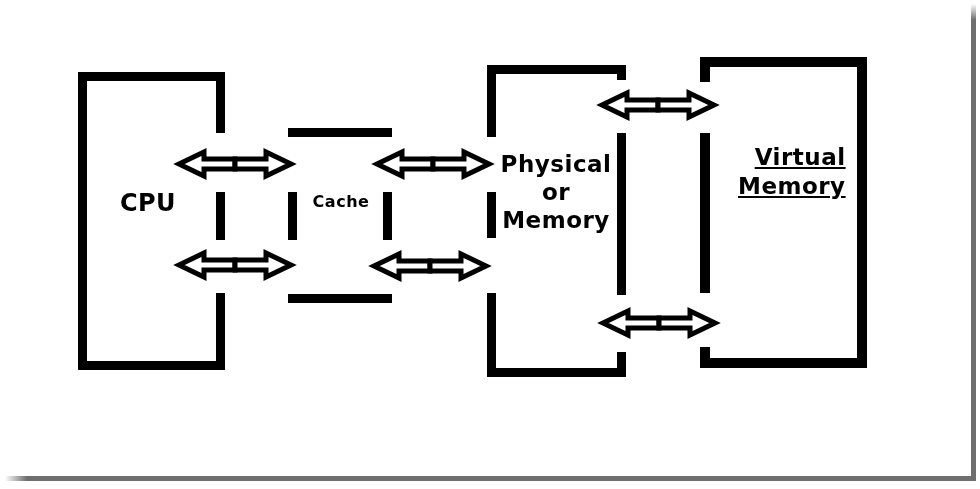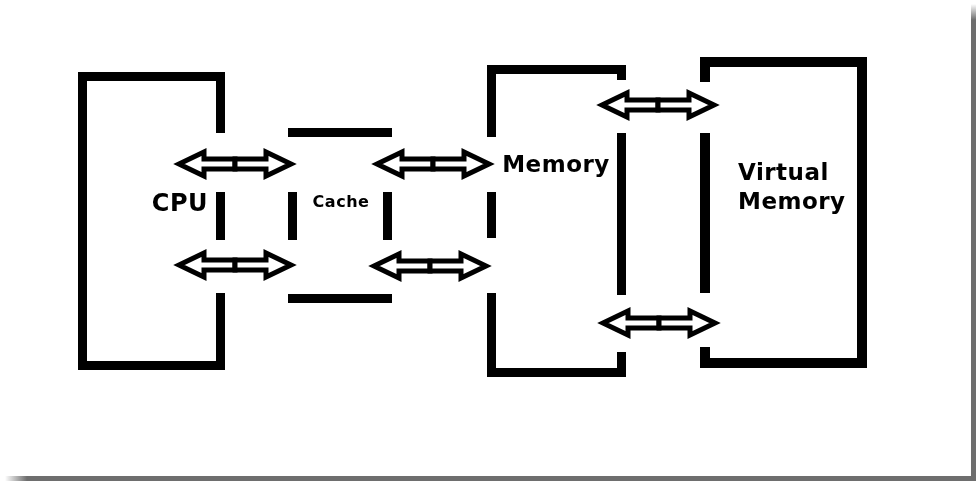--- a/index.html
+++ b/index.html
@@ -26,24 +26,24 @@
   }
   .label{
     position:absolute;
     color:var(--line);
     font-weight:700;
     font-size:24px;
     letter-spacing:0.5px;
     white-space:nowrap;
   }
   .label-center{text-align:center;}
-  .cpu-label{left:88px;top:190px;width:120px;line-height:27px;text-align:right;}
+  .cpu-label{left:88px;top:190px;width:120px;line-height:27px;}
   .cache-label{left:285px;top:189px;width:112px;line-height:26px;font-size:16px;}
   .phys-label{left:492px;top:150px;width:128px;line-height:28px;font-size:23px;}
-  .virt-label{left:738px;top:158px;line-height:29px;font-size:23px;text-align:left;}
+  .virt-label{left:738px;top:143px;line-height:29px;font-size:23px;text-align:right;text-decoration:underline;}
   .shadow-right{
     position:absolute;
     left:971px;top:4px;width:5px;height:477px;
     background:linear-gradient(to bottom,rgba(110,110,110,0) 0px,var(--frame-shadow) 16px,var(--frame-shadow) 100%);
   }
   .shadow-bottom{
     position:absolute;
     left:5px;top:476px;width:971px;height:5px;
     background:linear-gradient(to right,rgba(110,110,110,0) 0px,var(--frame-shadow) 22px,var(--frame-shadow) 100%);
   }
@@ -103,20 +103,22 @@
     <use href="#dblArrow" x="371" y="251"></use>
     <use href="#dblArrow" x="599" y="90"></use>
     <use href="#dblArrow" x="600" y="308"></use>
   </svg>
 
   <div class="label label-center cpu-label">CPU</div>
 
   <div class="label label-center cache-label">Cache</div>
 
   <div class="label label-center phys-label">
+    <div>Physical</div>
+    <div>or</div>
     <div>Memory</div>
   </div>
 
   <div class="label virt-label">
     <div>Virtual</div>
     <div>Memory</div>
   </div>
 
   <div class="shadow-right"></div>
   <div class="shadow-bottom"></div>

